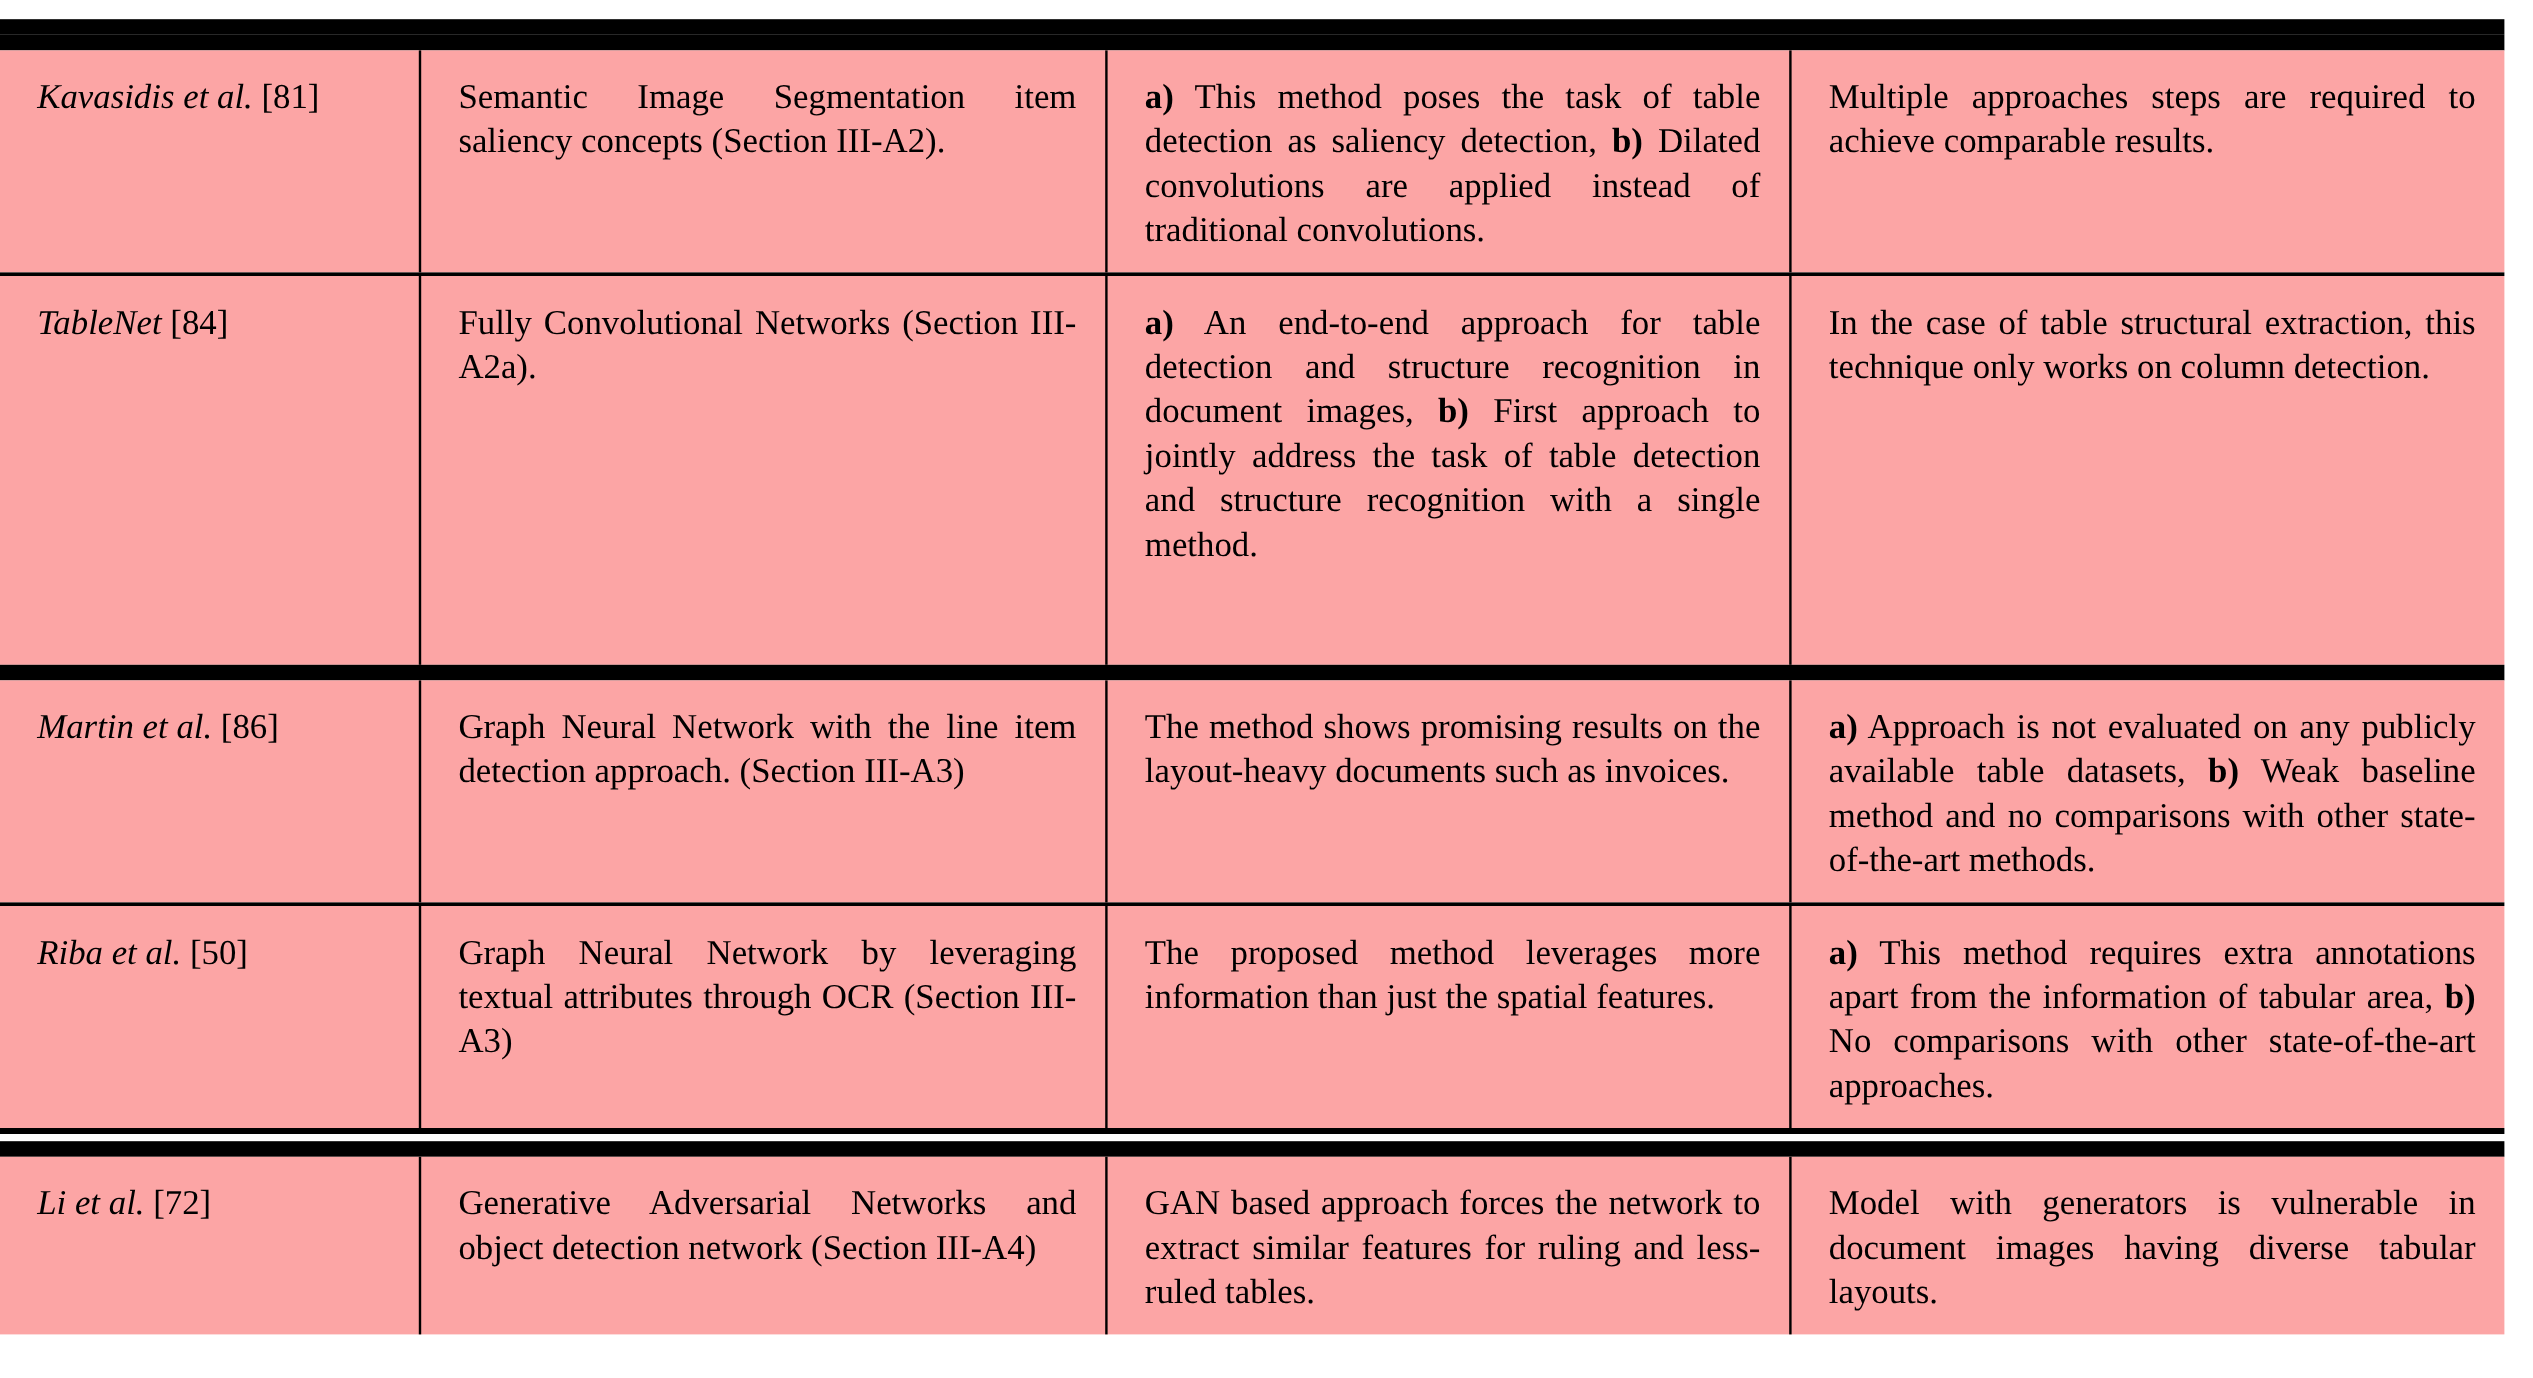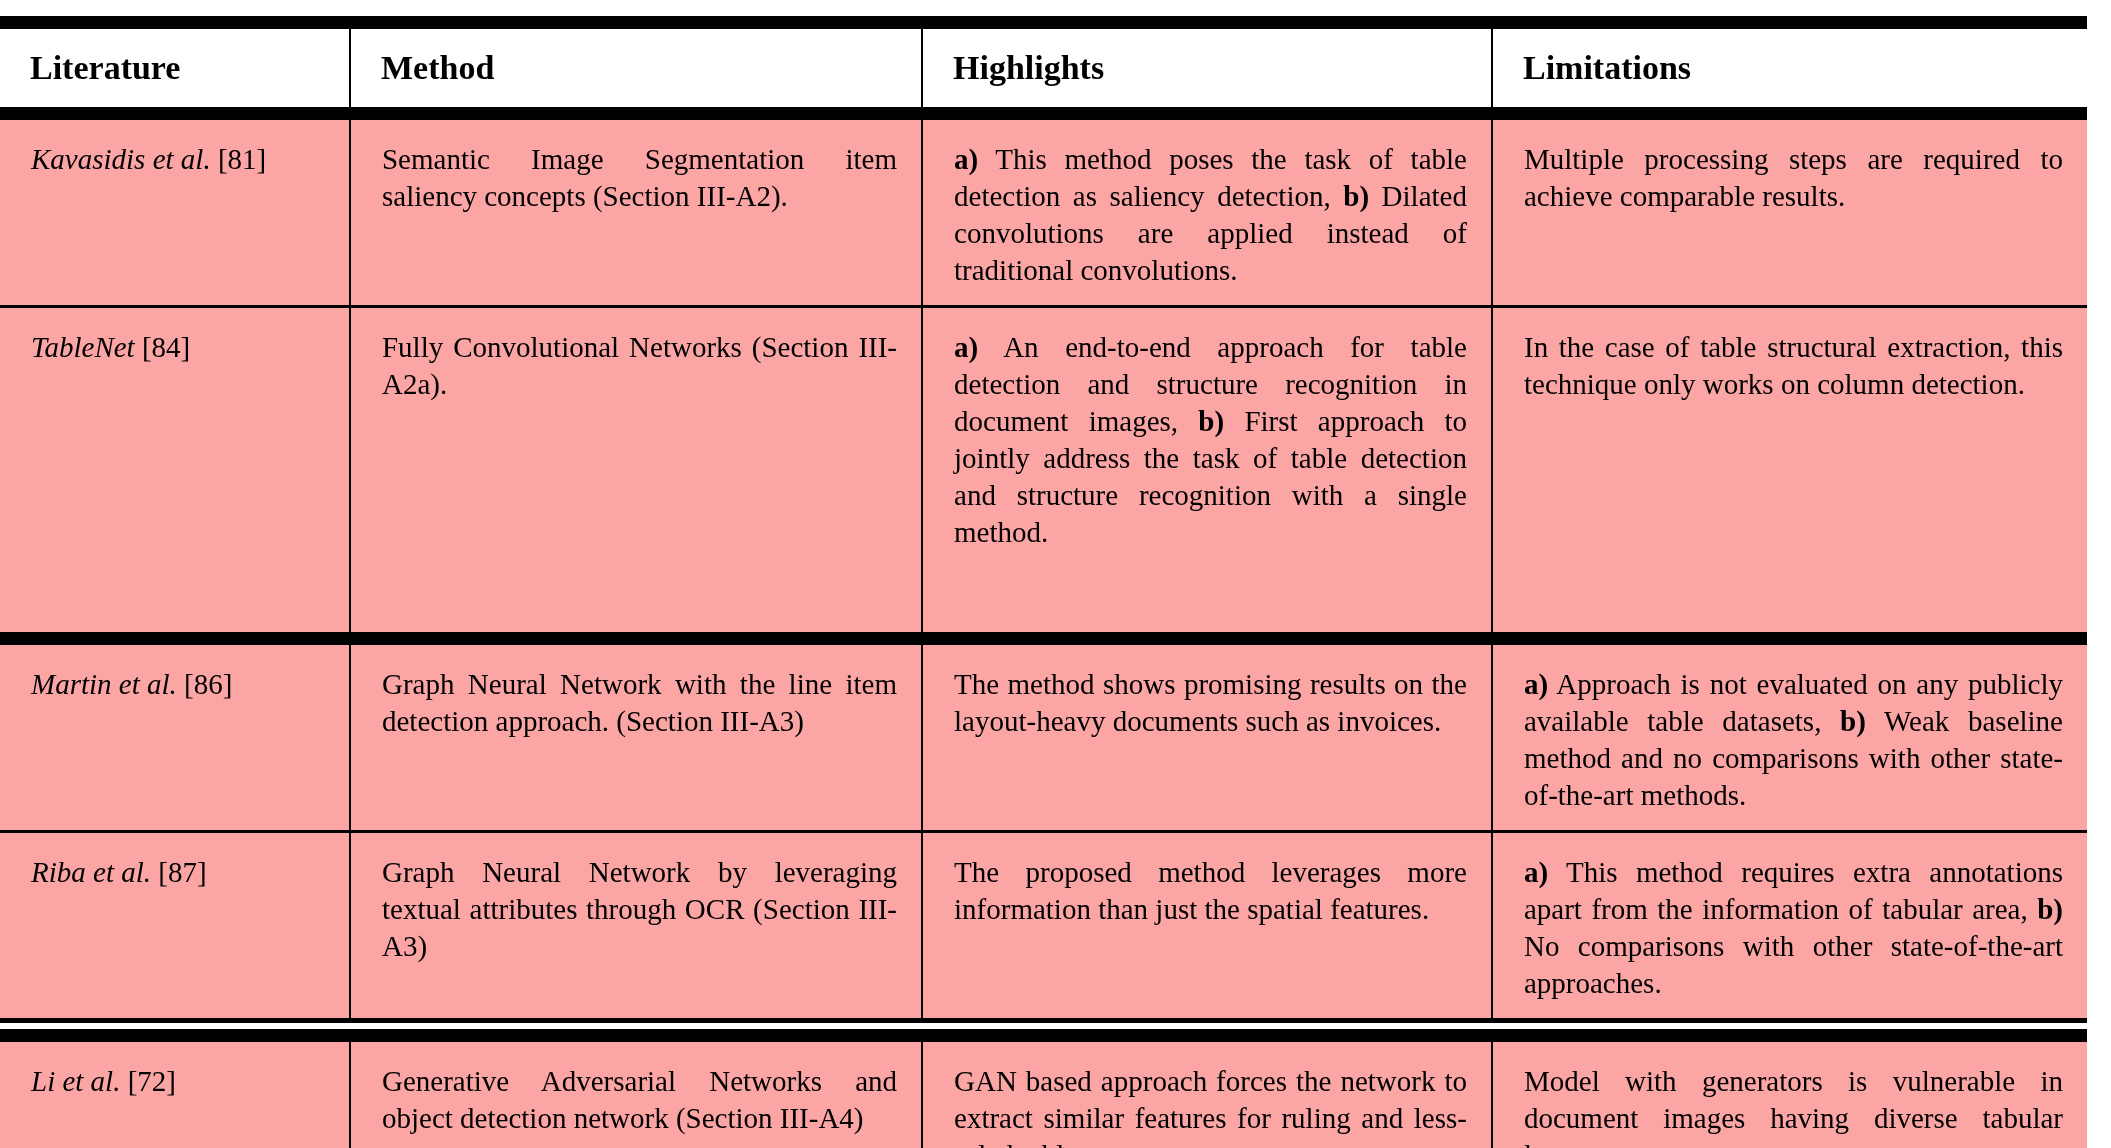--- a/index.html
+++ b/index.html
@@ -74,37 +74,31 @@
       <col style="width:27.41%">
       <col style="width:27.31%">
       <col style="width:28.51%">
     </colgroup>
     <tbody id="table-body">
       <tr class="rule-row">
         <td colspan="4">
             <div class="hrule thick"></div>
           </td>
       </tr>
-      <tr class="header-row">
-        <th>Literature</th>
-        <th class="vsep">Method</th>
-        <th class="vsep">Highlights</th>
-        <th class="vsep">Limitations</th>
-      </tr>
       <tr class="rule-row">
         <td colspan="4">
             <div class="hrule thick"></div>
           </td>
       </tr>
 
     <tr class="data-row" style="height: 176px;">
           <td class="cell-literature"><span class="seg-italic">Kavasidis et al.</span><span> [81]</span></td>
           <td class="cell-method vsep"><span>Semantic Image Segmentation item saliency concepts (Section III-A2).</span></td>
           <td class="cell-highlights vsep"><span class="seg-bold">a)</span><span> This method poses the task of table detection as saliency detection, </span><span class="seg-bold">b)</span><span> Dilated convolutions are applied instead of traditional convolutions.</span></td>
-          <td class="cell-limitations vsep"><span>Multiple processing steps are required to achieve comparable results.</span></td>
+          <td class="cell-limitations vsep"><span>Multiple approaches steps are required to achieve comparable results.</span></td>
         </tr>
         <tr class="rule-row">
           <td colspan="4">
             <div class="hrule thin"></div>
           </td>
         </tr>
         <tr class="data-row" style="height: 324px;">
           <td class="cell-literature"><span class="seg-italic">TableNet</span><span> [84]</span></td>
           <td class="cell-method vsep"><span>Fully Convolutional Networks (Section III-A2a).</span></td>
           <td class="cell-highlights vsep"><span class="seg-bold">a)</span><span> An end-to-end approach for table detection and structure recognition in document images, </span><span class="seg-bold">b)</span><span> First approach to jointly address the task of table detection and structure recognition with a single method.</span></td>
@@ -120,21 +114,21 @@
           <td class="cell-method vsep"><span>Graph Neural Network with the line item detection approach. (Section III-A3)</span></td>
           <td class="cell-highlights vsep"><span>The method shows promising results on the layout-heavy documents such as invoices.</span></td>
           <td class="cell-limitations vsep"><span class="seg-bold">a)</span><span> Approach is not evaluated on any publicly available table datasets, </span><span class="seg-bold">b)</span><span> Weak baseline method and no comparisons with other state-of-the-art methods.</span></td>
         </tr>
         <tr class="rule-row">
           <td colspan="4">
             <div class="hrule thin"></div>
           </td>
         </tr>
         <tr class="data-row" style="height: 168px;">
-          <td class="cell-literature"><span class="seg-italic">Riba et al.</span><span> [87]</span></td>
+          <td class="cell-literature"><span class="seg-italic">Riba et al.</span><span> [50]</span></td>
           <td class="cell-method vsep"><span>Graph Neural Network by leveraging textual attributes through OCR (Section III-A3)</span></td>
           <td class="cell-highlights vsep"><span>The proposed method leverages more information than just the spatial features.</span></td>
           <td class="cell-limitations vsep"><span class="seg-bold">a)</span><span> This method requires extra annotations apart from the information of tabular area, </span><span class="seg-bold">b)</span><span> No comparisons with other state-of-the-art approaches.</span></td>
         </tr>
         <tr class="rule-row">
           <td colspan="4">
             <div class="hrule medium"></div>
             <div class="hrule-gap"></div>
             <div class="hrule thick"></div>
           </td>

